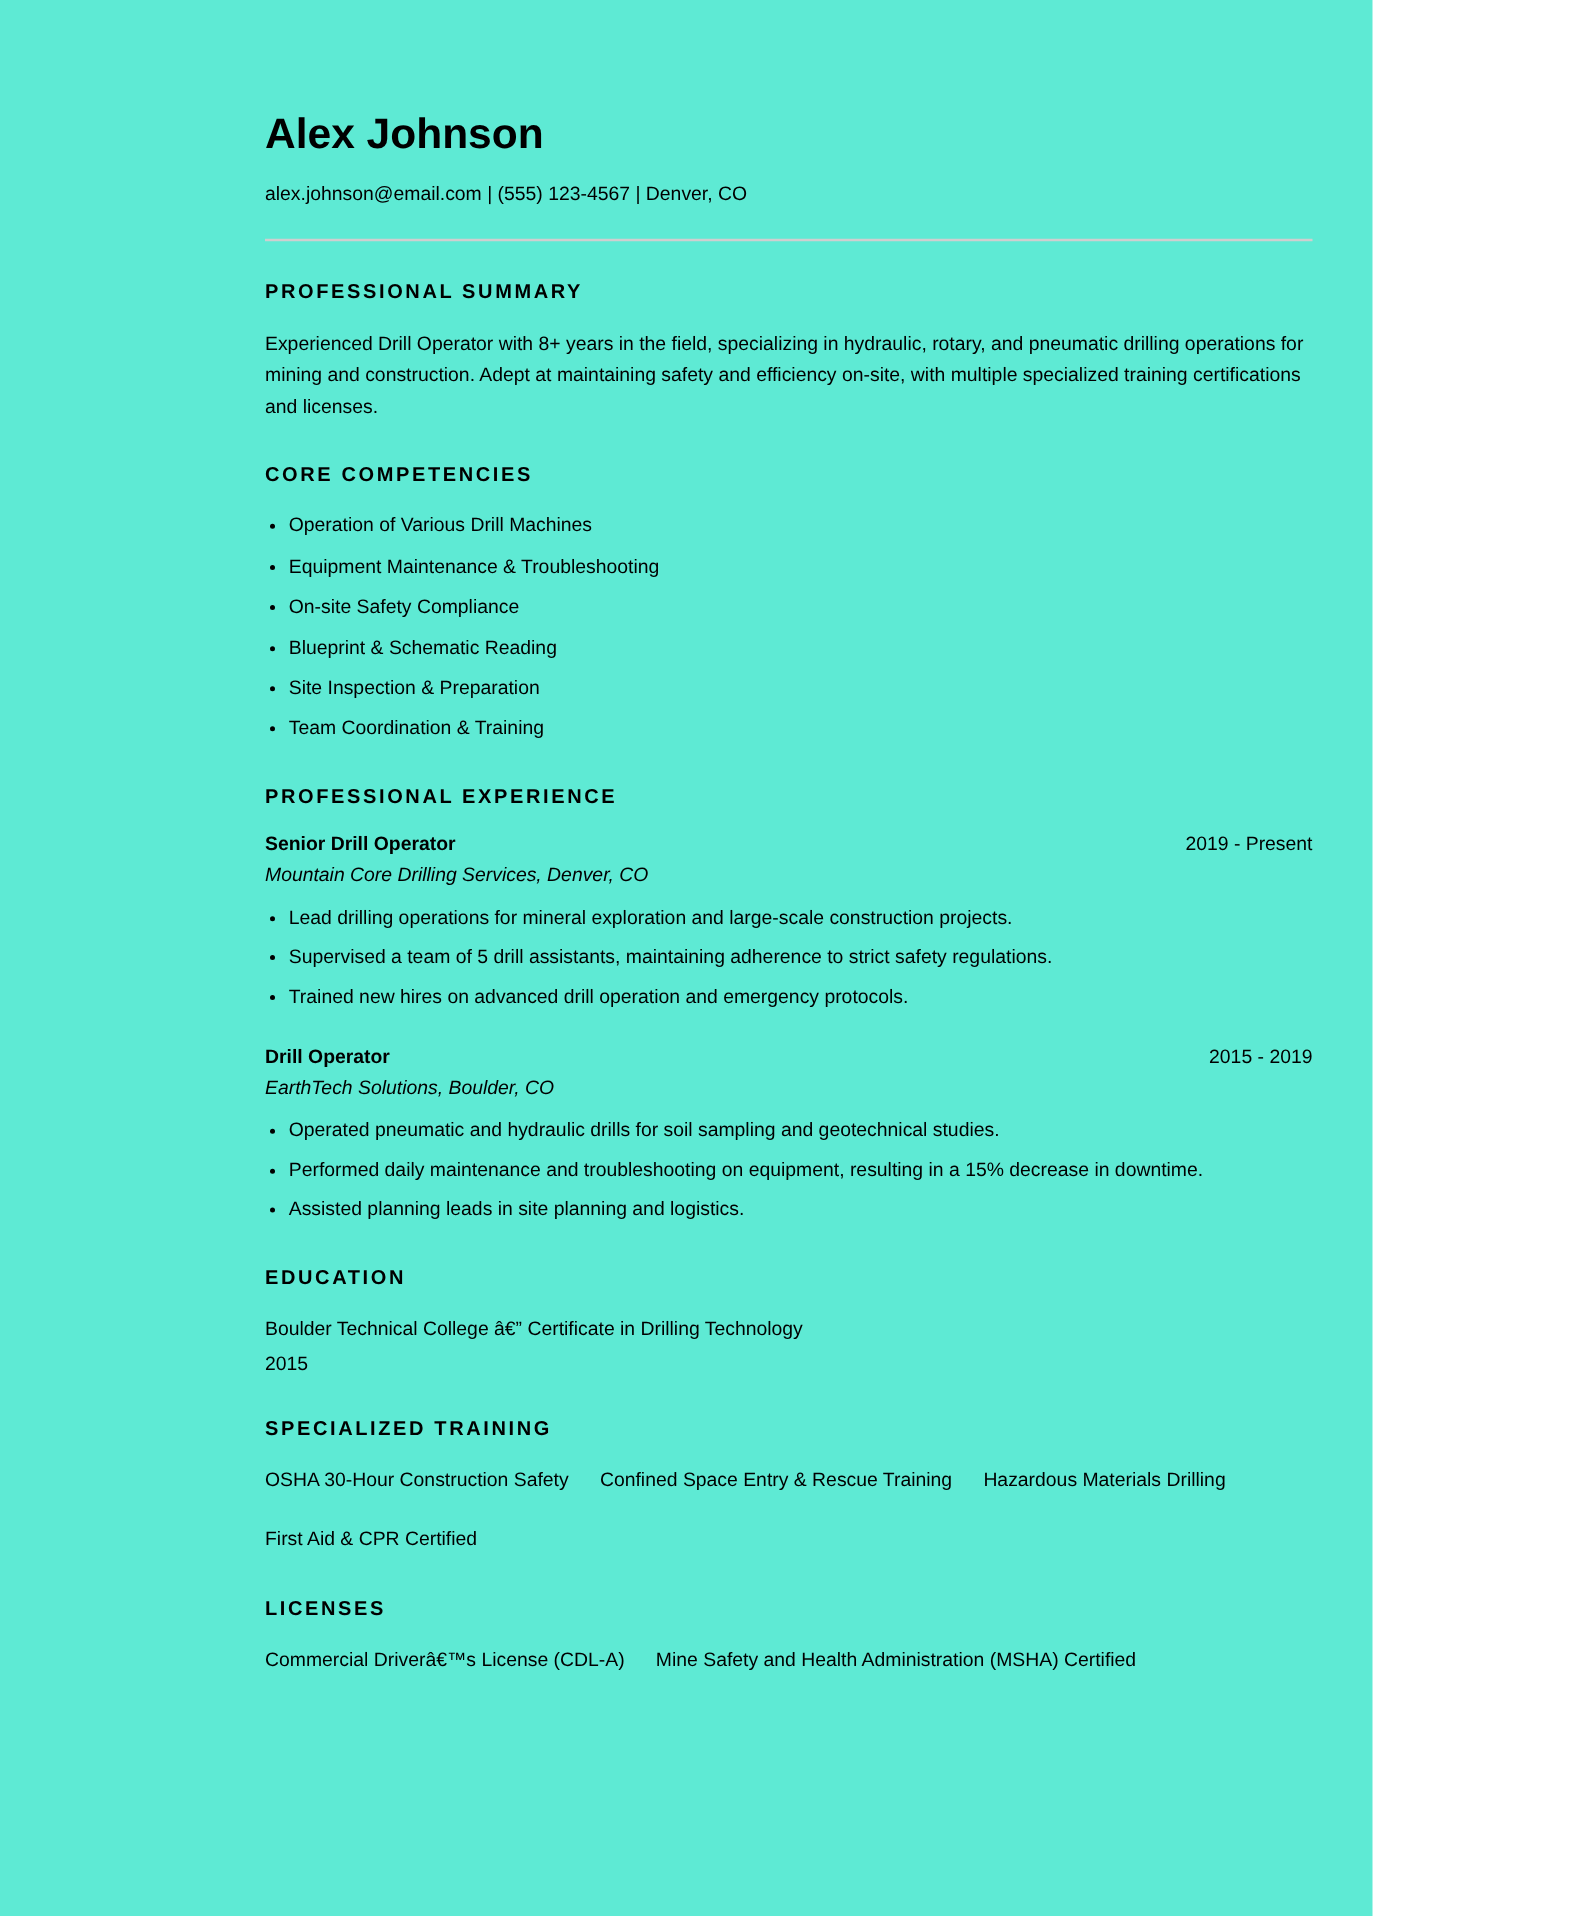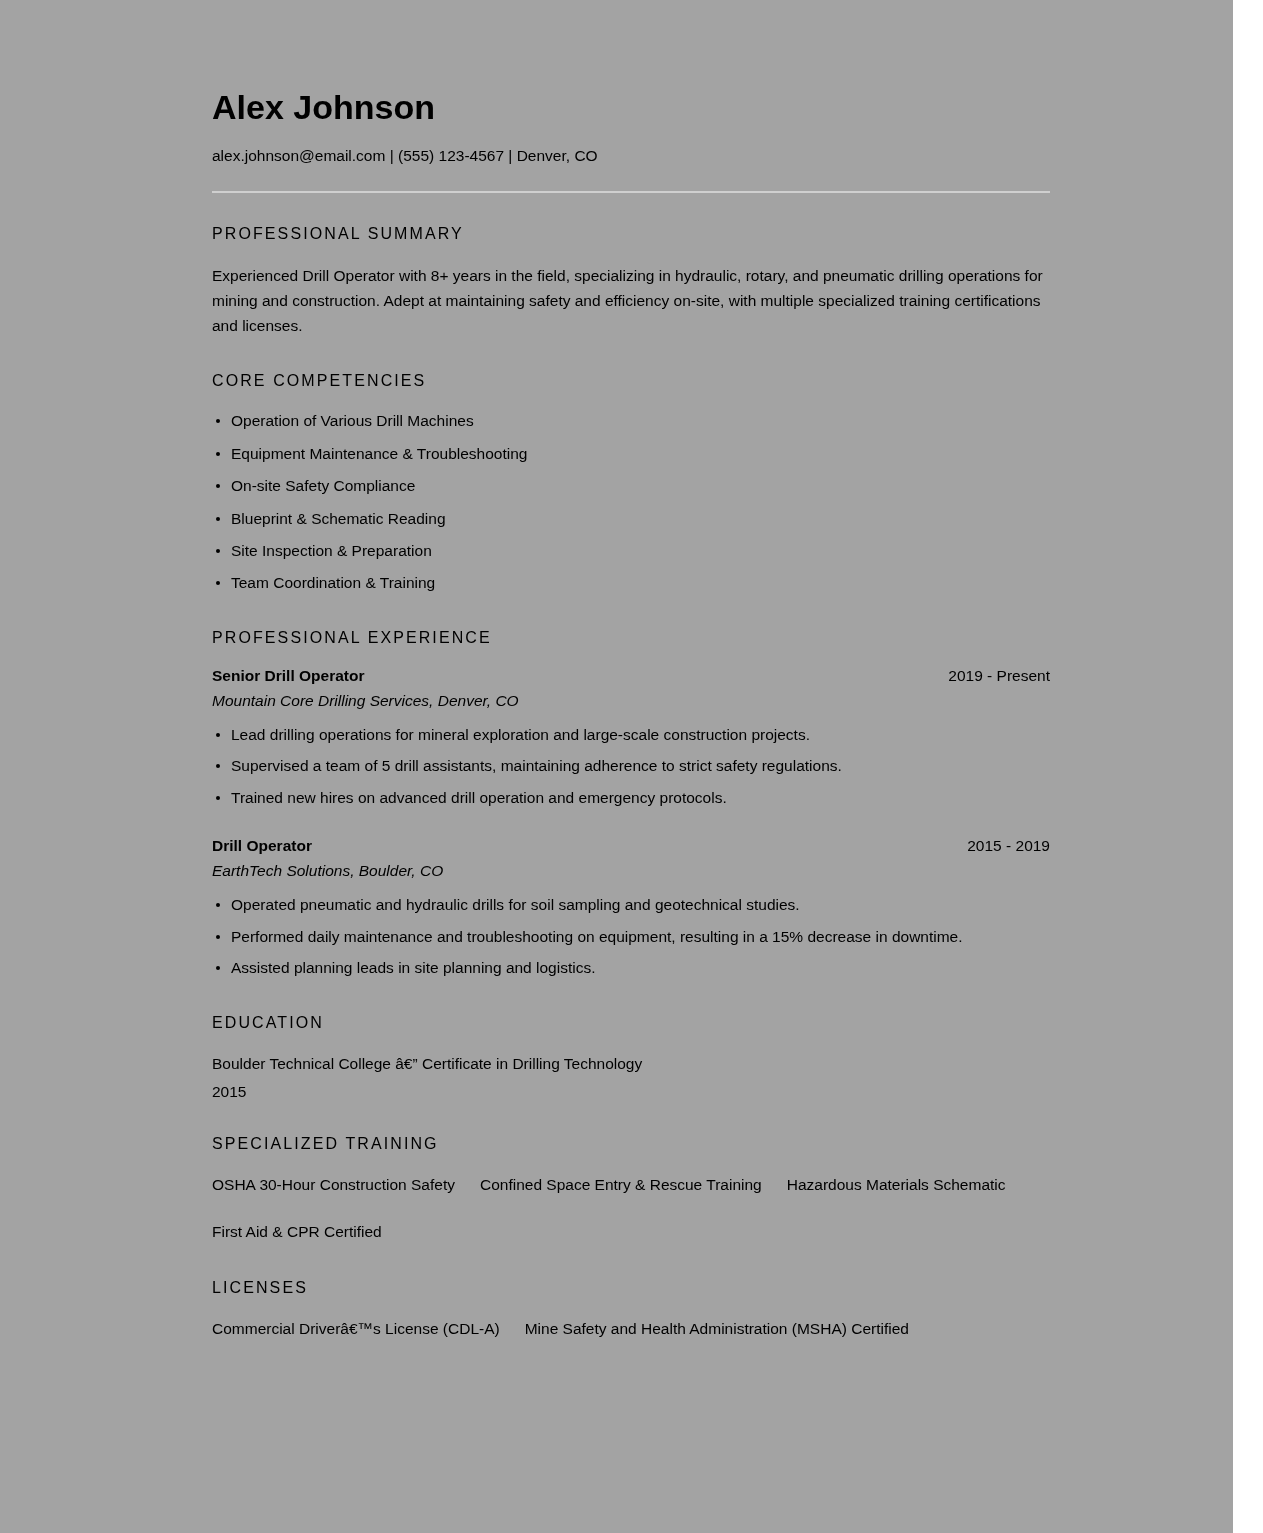--- a/index.html
+++ b/index.html
@@ -8,25 +8,25 @@
     background: #ffffff;
   }
   body {
     width: 1263px;
     min-height: 1533px;
     font-family: "Liberation Sans", sans-serif;
     color: #000000;
     -webkit-font-smoothing: antialiased;
   }
   .page {
-    width: 1233px;
+    width: 1098px;
     min-height: 1533px;
     box-sizing: border-box;
     padding: 88px 213px 40px 212px;
-    background: #a3a3a3;
+    background: #5eead4;
   }
   .content {
     width: 838px;
   }
 
   
   .name {
     font-size: 34px;
     font-weight: bold;
     line-height: 1.15;
@@ -46,21 +46,21 @@
     margin: 0 0 32px 0;
     width: 838px;
   }
 
   
   .section {
     margin: 0 0 34px 0;
   }
   .section-title {
     font-size: 16px;
-    font-weight: normal;
+    font-weight: bold;
     letter-spacing: 2.1px;
     text-transform: uppercase;
     margin: 0 0 20px 0;
     color: #000;
   }
   .para {
     font-size: 15.5px;
     line-height: 1.62;
     margin: 0;
     color: #000;
@@ -209,21 +209,21 @@
       <h2 class="section-title">EDUCATION</h2>
       <div class="edu-line">Boulder Technical College â€” Certificate in Drilling Technology</div>
       <div class="edu-date">2015</div>
     </div>
 
     <div class="section training">
       <h2 class="section-title">SPECIALIZED TRAINING</h2>
       <div class="inline-items">
         <span class="item">OSHA 30-Hour Construction Safety</span>
         <span class="item">Confined Space Entry &amp; Rescue Training</span>
-        <span class="item">Hazardous Materials Schematic</span>
+        <span class="item">Hazardous Materials Drilling</span>
         <span class="item">First Aid &amp; CPR Certified</span>
       </div>
     </div>
 
     <div class="section licenses">
       <h2 class="section-title">LICENSES</h2>
       <div class="inline-items">
         <span class="item">Commercial Driverâ€™s License (CDL-A)</span>
         <span class="item">Mine Safety and Health Administration (MSHA) Certified</span>
       </div>

